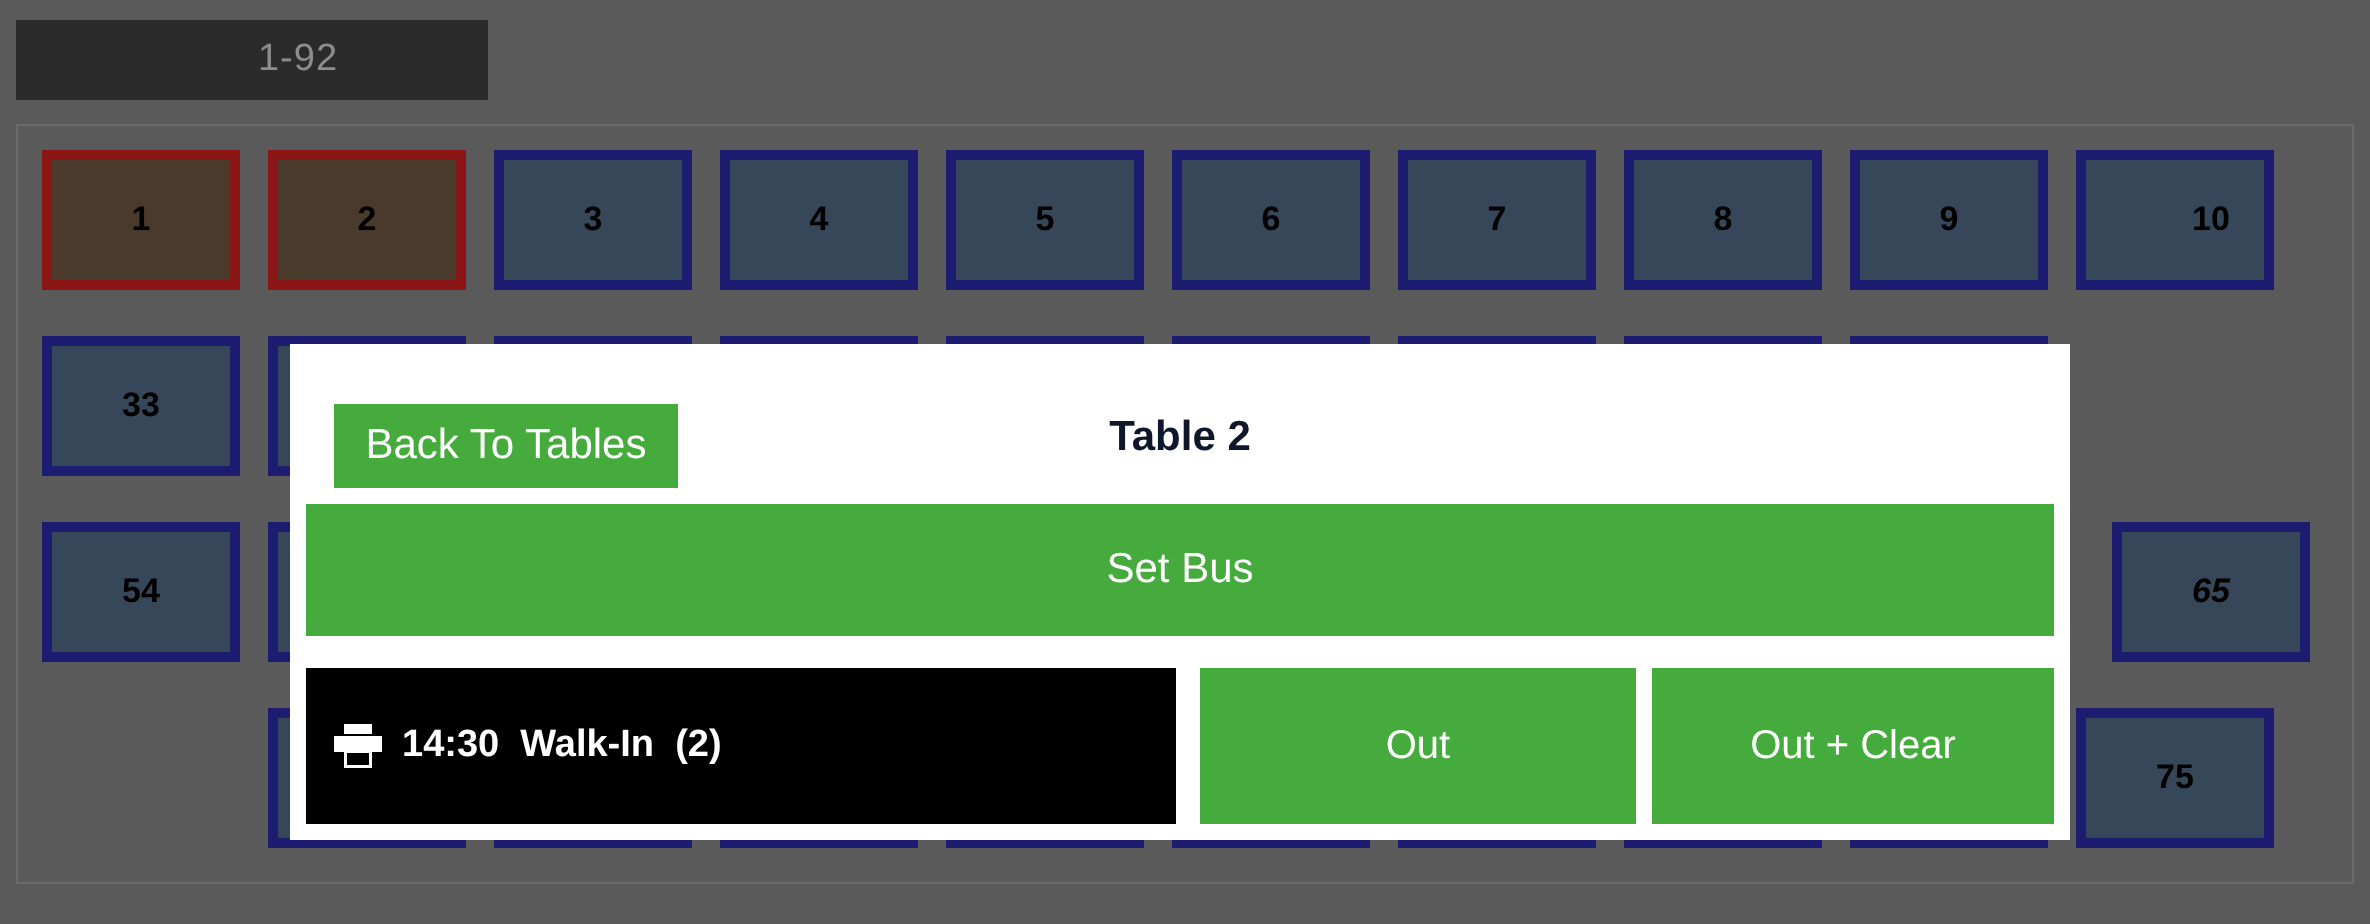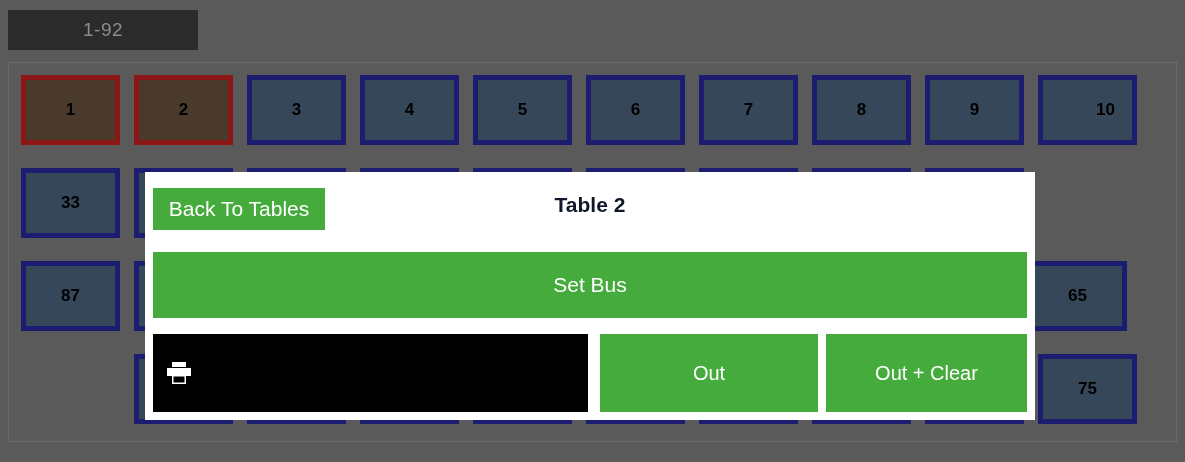--- a/index.html
+++ b/index.html
@@ -24,20 +24,21 @@
     position: absolute;
     left: 8px; top: 10px;
     width: 190px; height: 40px;
     background: #2b2b2b;
     color: #8c8c8c;
     font-size: 19px;
     display: flex;
     align-items: center;
     justify-content: center;
     letter-spacing: 0.5px;
+    padding-left: 46px;
   }
 
   
   #grid-panel {
     position: absolute;
     left: 8px; top: 62px;
     width: 1169px; height: 380px;
     border: 1px solid #6b6b6b;
     box-sizing: border-box;
     background: #5a5a5a;
@@ -68,21 +69,21 @@
     background: #4a3a2c;
   }
 
   
   #modal {
     position: absolute;
     left: 145px; top: 172px;
     width: 890px; height: 248px;
     background: #ffffff;
     box-sizing: border-box;
-    padding: 3px;
+    padding: 17px;
   }
   #modal-header {
     position: relative;
     height: 62px;
   }
   #back-to-tables {
     position: absolute;
     left: 5px; top: 13px;
     width: 172px; height: 42px;
     background: #44ab3c;
@@ -189,30 +190,30 @@
       <div class="tbl-btn" style="left: 125px;"></div>
       <div class="tbl-btn" style="left: 238px;"></div>
       <div class="tbl-btn" style="left: 351px;"></div>
       <div class="tbl-btn" style="left: 464px;"></div>
       <div class="tbl-btn" style="left: 577px;"></div>
       <div class="tbl-btn" style="left: 690px;"></div>
       <div class="tbl-btn" style="left: 803px;"></div>
       <div class="tbl-btn" style="left: 916px;"></div>
     </div>
     <div class="grid-row" style="top: 190px;">
-      <div class="tbl-btn" style="left: 12px;">87</div>
+      <div class="tbl-btn" style="left: 12px;">54</div>
       <div class="tbl-btn" style="left: 125px;"></div>
       <div class="tbl-btn" style="left: 238px;"></div>
       <div class="tbl-btn" style="left: 351px;"></div>
       <div class="tbl-btn" style="left: 464px;"></div>
       <div class="tbl-btn" style="left: 577px;"></div>
       <div class="tbl-btn" style="left: 690px;"></div>
       <div class="tbl-btn" style="left: 803px;"></div>
       <div class="tbl-btn" style="left: 916px;"></div>
-      <div class="tbl-btn" style="left: 1019px;">65</div>
+      <div class="tbl-btn" style="left: 1047px; font-style: italic;">65</div>
     </div>
     <div class="grid-row" style="top: 283px;">
       <div class="tbl-btn" style="left: 125px;"></div>
       <div class="tbl-btn" style="left: 238px;"></div>
       <div class="tbl-btn" style="left: 351px;"></div>
       <div class="tbl-btn" style="left: 464px;"></div>
       <div class="tbl-btn" style="left: 577px;"></div>
       <div class="tbl-btn" style="left: 690px;"></div>
       <div class="tbl-btn" style="left: 803px;"></div>
       <div class="tbl-btn" style="left: 916px;"></div>
@@ -231,19 +232,20 @@
 
   <div id="cover-row">
 
     <div id="cover-entry">
       <svg id="printer-icon" viewBox="0 0 24 22" xmlns="http://www.w3.org/2000/svg">
         <rect x="5" y="0" width="14" height="5" fill="#ffffff"></rect>
         <rect x="0" y="6" width="24" height="8" fill="#ffffff"></rect>
         <rect x="5" y="13" width="14" height="9" fill="#ffffff"></rect>
         <rect x="6.5" y="14.5" width="11" height="6" fill="#000000"></rect>
       </svg>
+      <span id="cover-label">14:30  Walk-In  (2)</span>
     </div>
 
     <button id="out-btn" class="out-btn">Out</button>
 
     <button id="out-clear-btn" class="out-btn">Out + Clear</button>
   </div>
 </div>
 
 </body></html>

